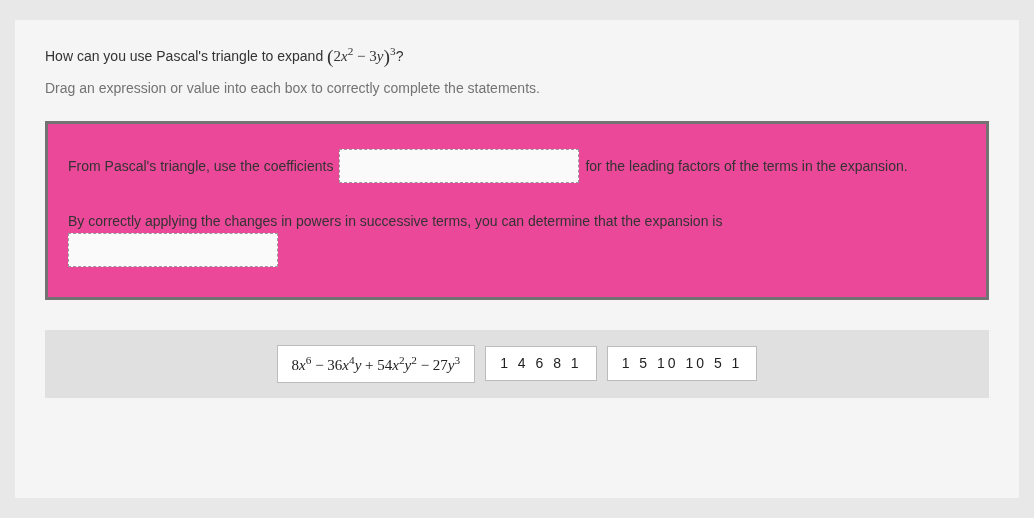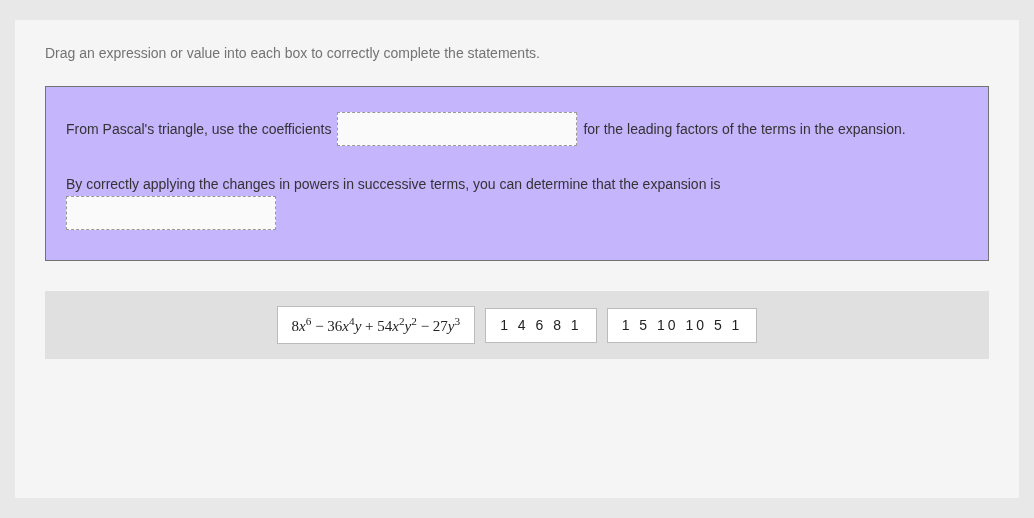--- a/index.html
+++ b/index.html
@@ -35,22 +35,22 @@
       font-size: 0.75em;
       vertical-align: super;
       font-style: normal;
     }
     .instruction {
       margin-bottom: 25px;
       font-size: 14px;
       color: #737373;
     }
     .statement-area {
-      border: 1px solid #737373;
-      background: #c4b5fd;
+      border: 3px solid #737373;
+      background: #ec4899;
       padding: 25px 16px 20px 20px;
       margin-bottom: 30px;
     }
     .statement-row {
       display: flex;
       align-items: center;
       flex-wrap: wrap;
       gap: 6px;
       margin-bottom: 30px;
     }
@@ -105,20 +105,24 @@
       font-size: 1.3em;
       font-style: normal;
       vertical-align: -0.1em;
     }
   </style>
 </head>
 <body>
 
 <div class="container">
 
+  <div class="question-line">
+    <span>How can you use Pascal's triangle to expand </span>
+    <span class="math-expr" style="font-style:normal;"><span class="paren-big">(</span>2<span class="math-expr">x</span><span class="sup">2</span> − 3<span class="math-expr">y</span><span class="paren-big">)</span><span class="sup">3</span></span><span>?</span>
+  </div>
 
   <div class="instruction">Drag an expression or value into each box to correctly complete the statements.</div>
 
   <div class="statement-area">
     <div class="statement-row">
       <span class="statement-text">From Pascal's triangle, use the coefficients</span>
       <span class="drop-target"></span>
       <span class="statement-text">for the leading factors of the terms in the expansion.</span>
     </div>
     <div class="statement-text" style="margin-bottom:4px;">By correctly applying the changes in powers in successive terms, you can determine that the expansion is</div>

